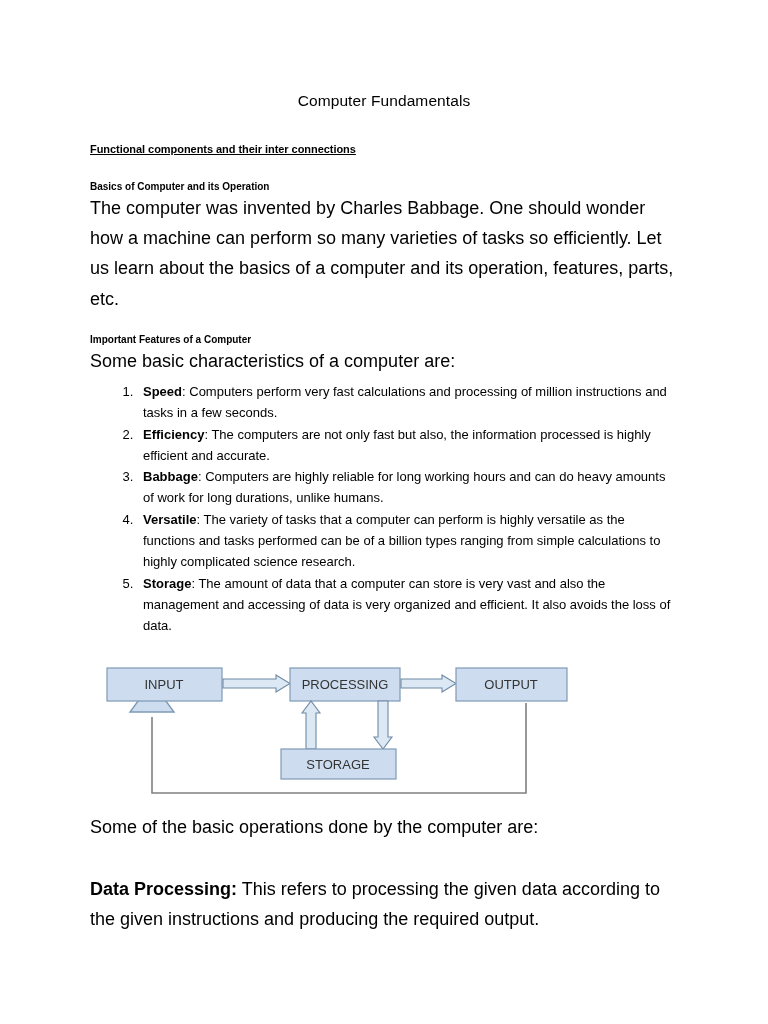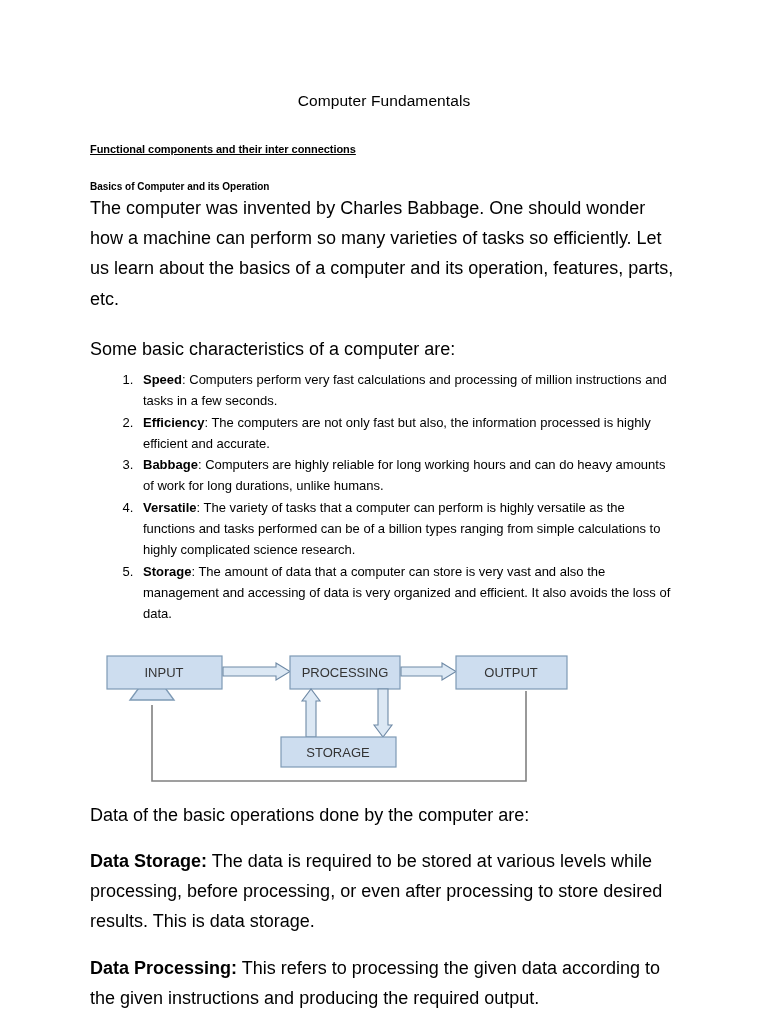--- a/index.html
+++ b/index.html
@@ -96,20 +96,21 @@
 
     <div class="doc-title">Computer Fundamentals</div>
 
     <div class="section-heading-underline">Functional components and their inter connections</div>
 
     <div class="sub-heading">Basics of Computer and its Operation</div>
     <p class="body-text">The computer was invented by Charles Babbage. One should wonder how a machine can perform so many varieties of tasks so efficiently. Let us learn about the basics of a computer and its operation, features, parts, etc.</p>
 
     <div class="gap-md"></div>
 
+    <div class="sub-heading">Important Features of a Computer</div>
     <p class="body-text">Some basic characteristics of a computer are:</p>
 
     <ol class="features">
       <li><span class="term">Speed</span><span>: Computers perform very fast calculations and processing of million instructions and tasks in a few seconds.</span></li>
       <li><span class="term">Efficiency</span><span>: The computers are not only fast but also, the information processed is highly efficient and accurate.</span></li>
       <li><span class="term">Babbage</span><span>: Computers are highly reliable for long working hours and can do heavy amounts of work for long durations, unlike humans.</span></li>
       <li><span class="term">Versatile</span><span>: The variety of tasks that a computer can perform is highly versatile as the functions and tasks performed can be of a billion types ranging from simple calculations to highly complicated science research.</span></li>
       <li><span class="term">Storage</span><span>: The amount of data that a computer can store is very vast and also the management and accessing of data is very organized and efficient. It also avoids the loss of data.</span></li>
     </ol>
 
@@ -139,25 +140,24 @@
         <polygon points="216,82 216,46 212,46 221,34 230,46 226,46 226,82" fill="#dce8f4" stroke="#6f8aa6" stroke-width="1.1"></polygon>
 
         <polygon points="288,34 288,70 284,70 293,82 302,70 298,70 298,34" fill="#dce8f4" stroke="#6f8aa6" stroke-width="1.1"></polygon>
 
         <rect x="191" y="82" width="115" height="30" fill="#cdddef" stroke="#7e9ab5" stroke-width="1.2"></rect>
         <text x="248" y="102" font-family="Liberation Sans, sans-serif" font-size="13" fill="#333333" text-anchor="middle">STORAGE</text>
 
       </svg>
     </div>
 
-    <p class="body-text para-block">Data of the basic operations done by the computer are:</p>
+    <p class="body-text para-block">Some of the basic operations done by the computer are:</p>
 
 
     <div class="gap-sm"></div>
 
-    <p class="body-text para-block"><span class="term">Data Storage:</span><span> The data is required to be stored at various levels while processing, before processing, or even after processing to store desired results. This is data storage.</span></p>
 
     <div class="gap-sm"></div>
 
     <p class="body-text para-block"><span class="term">Data Processing:</span><span> This refers to processing the given data according to the given instructions and producing the required output.</span></p>
 
   </div>
 </div>
 
 </body></html>

